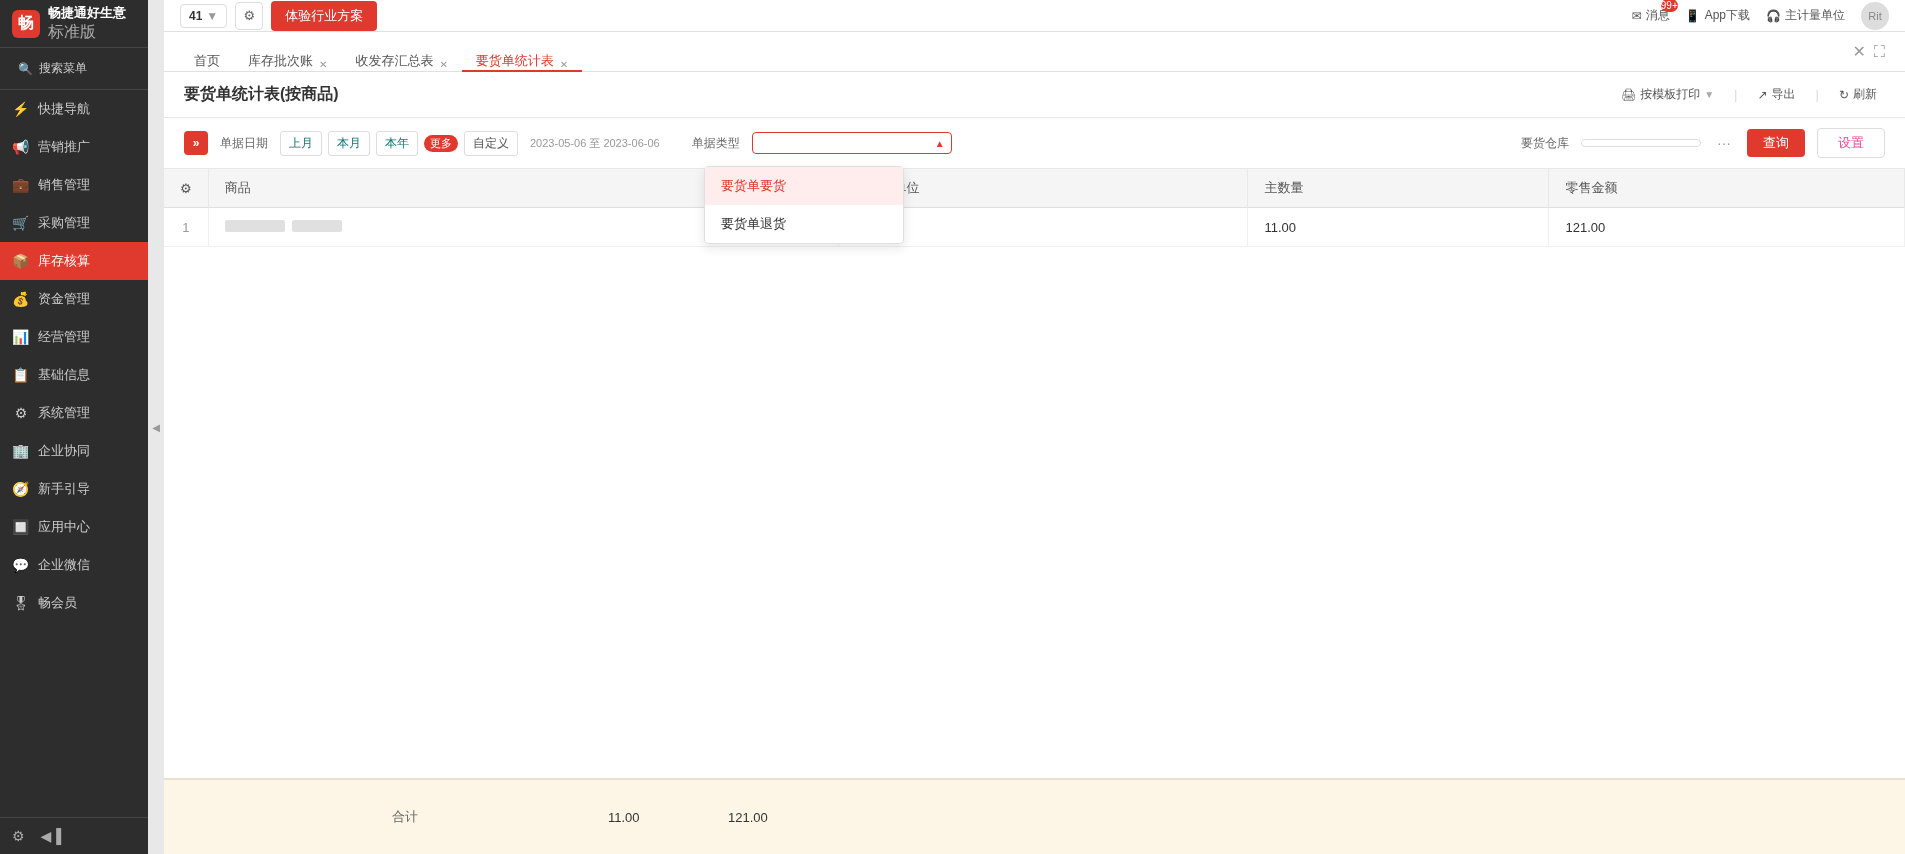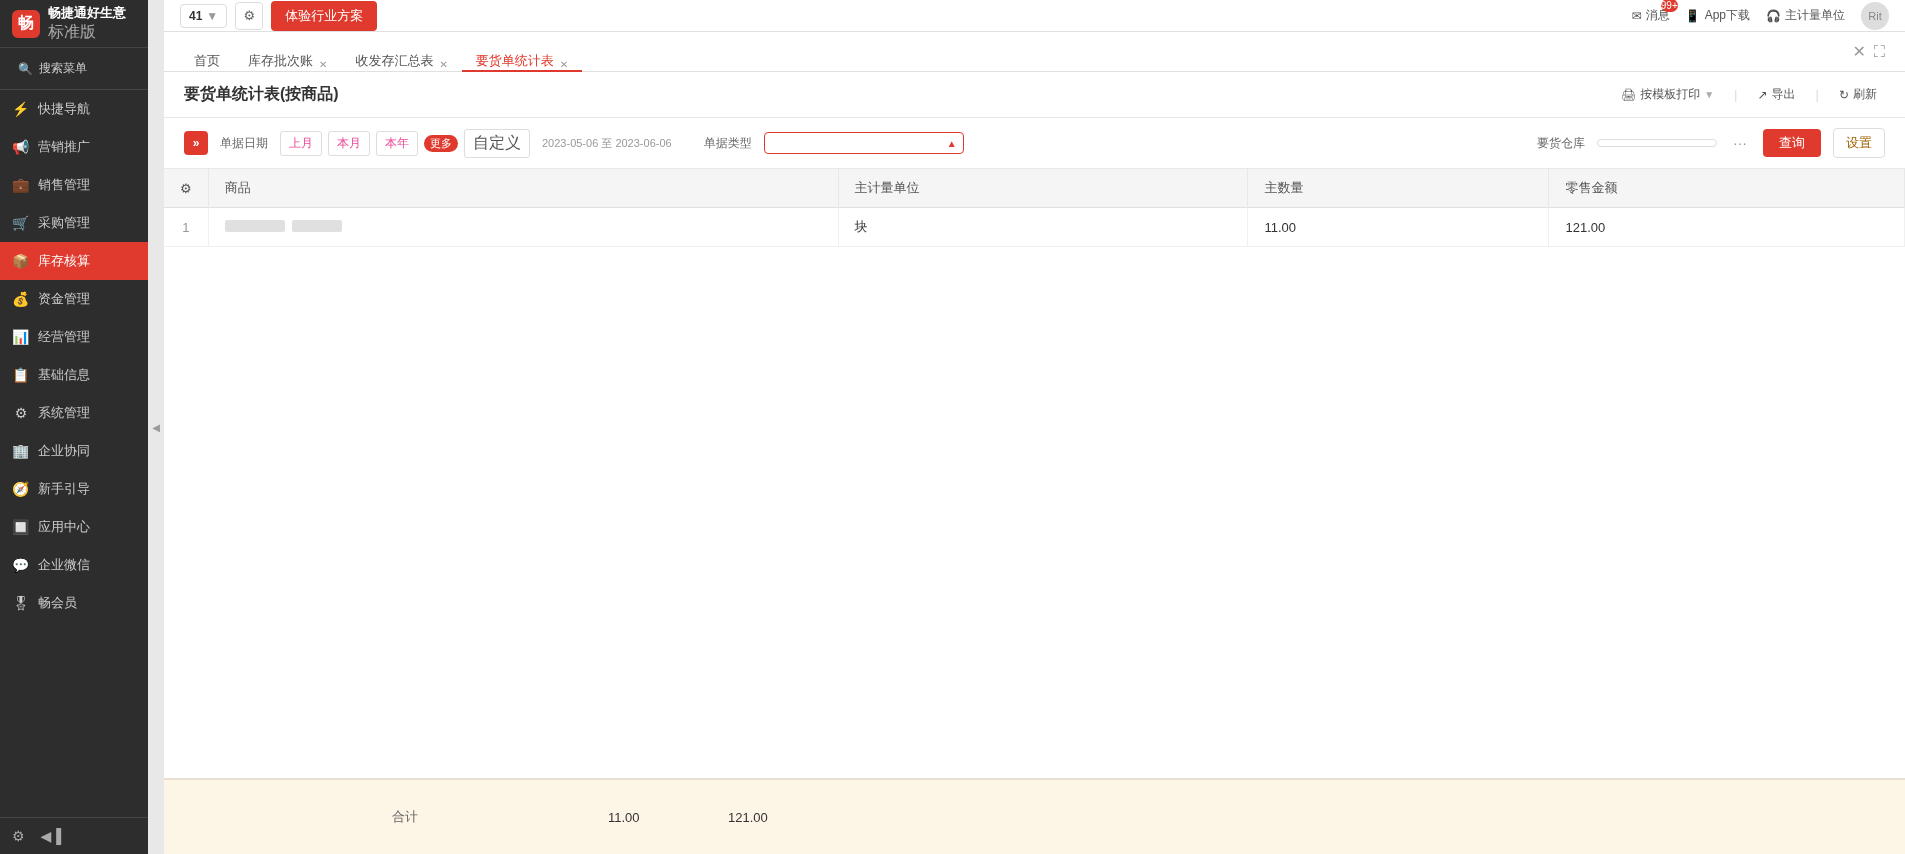--- a/index.html
+++ b/index.html
@@ -173,29 +173,29 @@
     }
     .expand-btn {
       width: 24px; height: 24px; background: #e0392d; border-radius: 4px;
       display: flex; align-items: center; justify-content: center;
       color: #fff; cursor: pointer; font-size: 12px; flex-shrink: 0;
     }
     .filter-label { color: #666; font-size: 12px; white-space: nowrap; }
     .date-group { display: flex; align-items: center; gap: 6px; }
     .date-btn {
       padding: 3px 8px; border: 1px solid #ddd; border-radius: 3px;
-      font-size: 12px; color: #ec4899; cursor: pointer; background: #fff;
+      font-size: 12px; color: #0f766e; cursor: pointer; background: #fff;
     }
     .date-badge {
       background: #e0392d; color: #fff; border-radius: 10px;
       padding: 1px 6px; font-size: 11px; cursor: pointer;
     }
     .custom-btn {
       padding: 3px 8px; border: 1px solid #ddd; border-radius: 3px;
-      font-size: 16px; color: #555; cursor: pointer; background: #fff;
+      font-size: 12px; color: #555; cursor: pointer; background: #fff;
     }
     .filter-select-wrap {
       position: relative; display: flex; align-items: center;
       border: 1px solid #e0392d; border-radius: 4px;
       padding: 3px 28px 3px 8px; background: #fff;
       min-width: 200px; cursor: pointer;
     }
     .filter-select-wrap .chevron-up {
       position: absolute; right: 6px; color: #e0392d; font-size: 10px;
     }
@@ -206,22 +206,22 @@
       min-width: 120px; position: relative; cursor: pointer;
       display: flex; align-items: center;
     }
     .more-btn { color: #999; font-size: 14px; cursor: pointer; padding: 0 4px; }
 
     .query-btn {
       background: #e0392d; color: #fff; border: none; border-radius: 4px;
       padding: 5px 16px; font-size: 13px; cursor: pointer; white-space: nowrap;
     }
     .set-btn {
-      background: #fff; color: #a16207; border: 1px solid #ddd; border-radius: 4px;
-      padding: 5px 12px; font-size: 13px; cursor: pointer; white-space: nowrap;
+      background: #fff; color: #ec4899; border: 1px solid #ddd; border-radius: 4px;
+      padding: 5px 20px; font-size: 13px; cursor: pointer; white-space: nowrap;
     }
 
     
     .dropdown-overlay {
       position: absolute;
       top: calc(100% - 2px);
       left: 540px;
       background: #fff;
       border: 1px solid #e0e0e0;
       border-radius: 4px;
@@ -469,20 +469,24 @@
       </div>
       <div style="font-size:11px;color:#999;">2023-05-06 至 2023-06-06</div>
 
       <span class="filter-label" style="margin-left:20px;">单据类型</span>
 
       <div class="filter-select-wrap">
         <input class="filter-select-input" type="text" value="" readonly="" style="">
         <span class="chevron-up">▲</span>
       </div>
 
+      <div class="dropdown-overlay" id="type-dropdown">
+      <div class="dropdown-item selected">要货单要货</div>
+          <div class="dropdown-item">要货单退货</div>
+        </div>
 
       <span class="filter-label" style="margin-left:auto;">要货仓库</span>
       <div class="warehouse-select">
         <span style="flex:1;font-size:12px;color:#555;"></span>
       </div>
       <span class="more-btn">···</span>
 
       <button class="query-btn">查询</button>
       <button class="set-btn">设置</button>
     </div>

